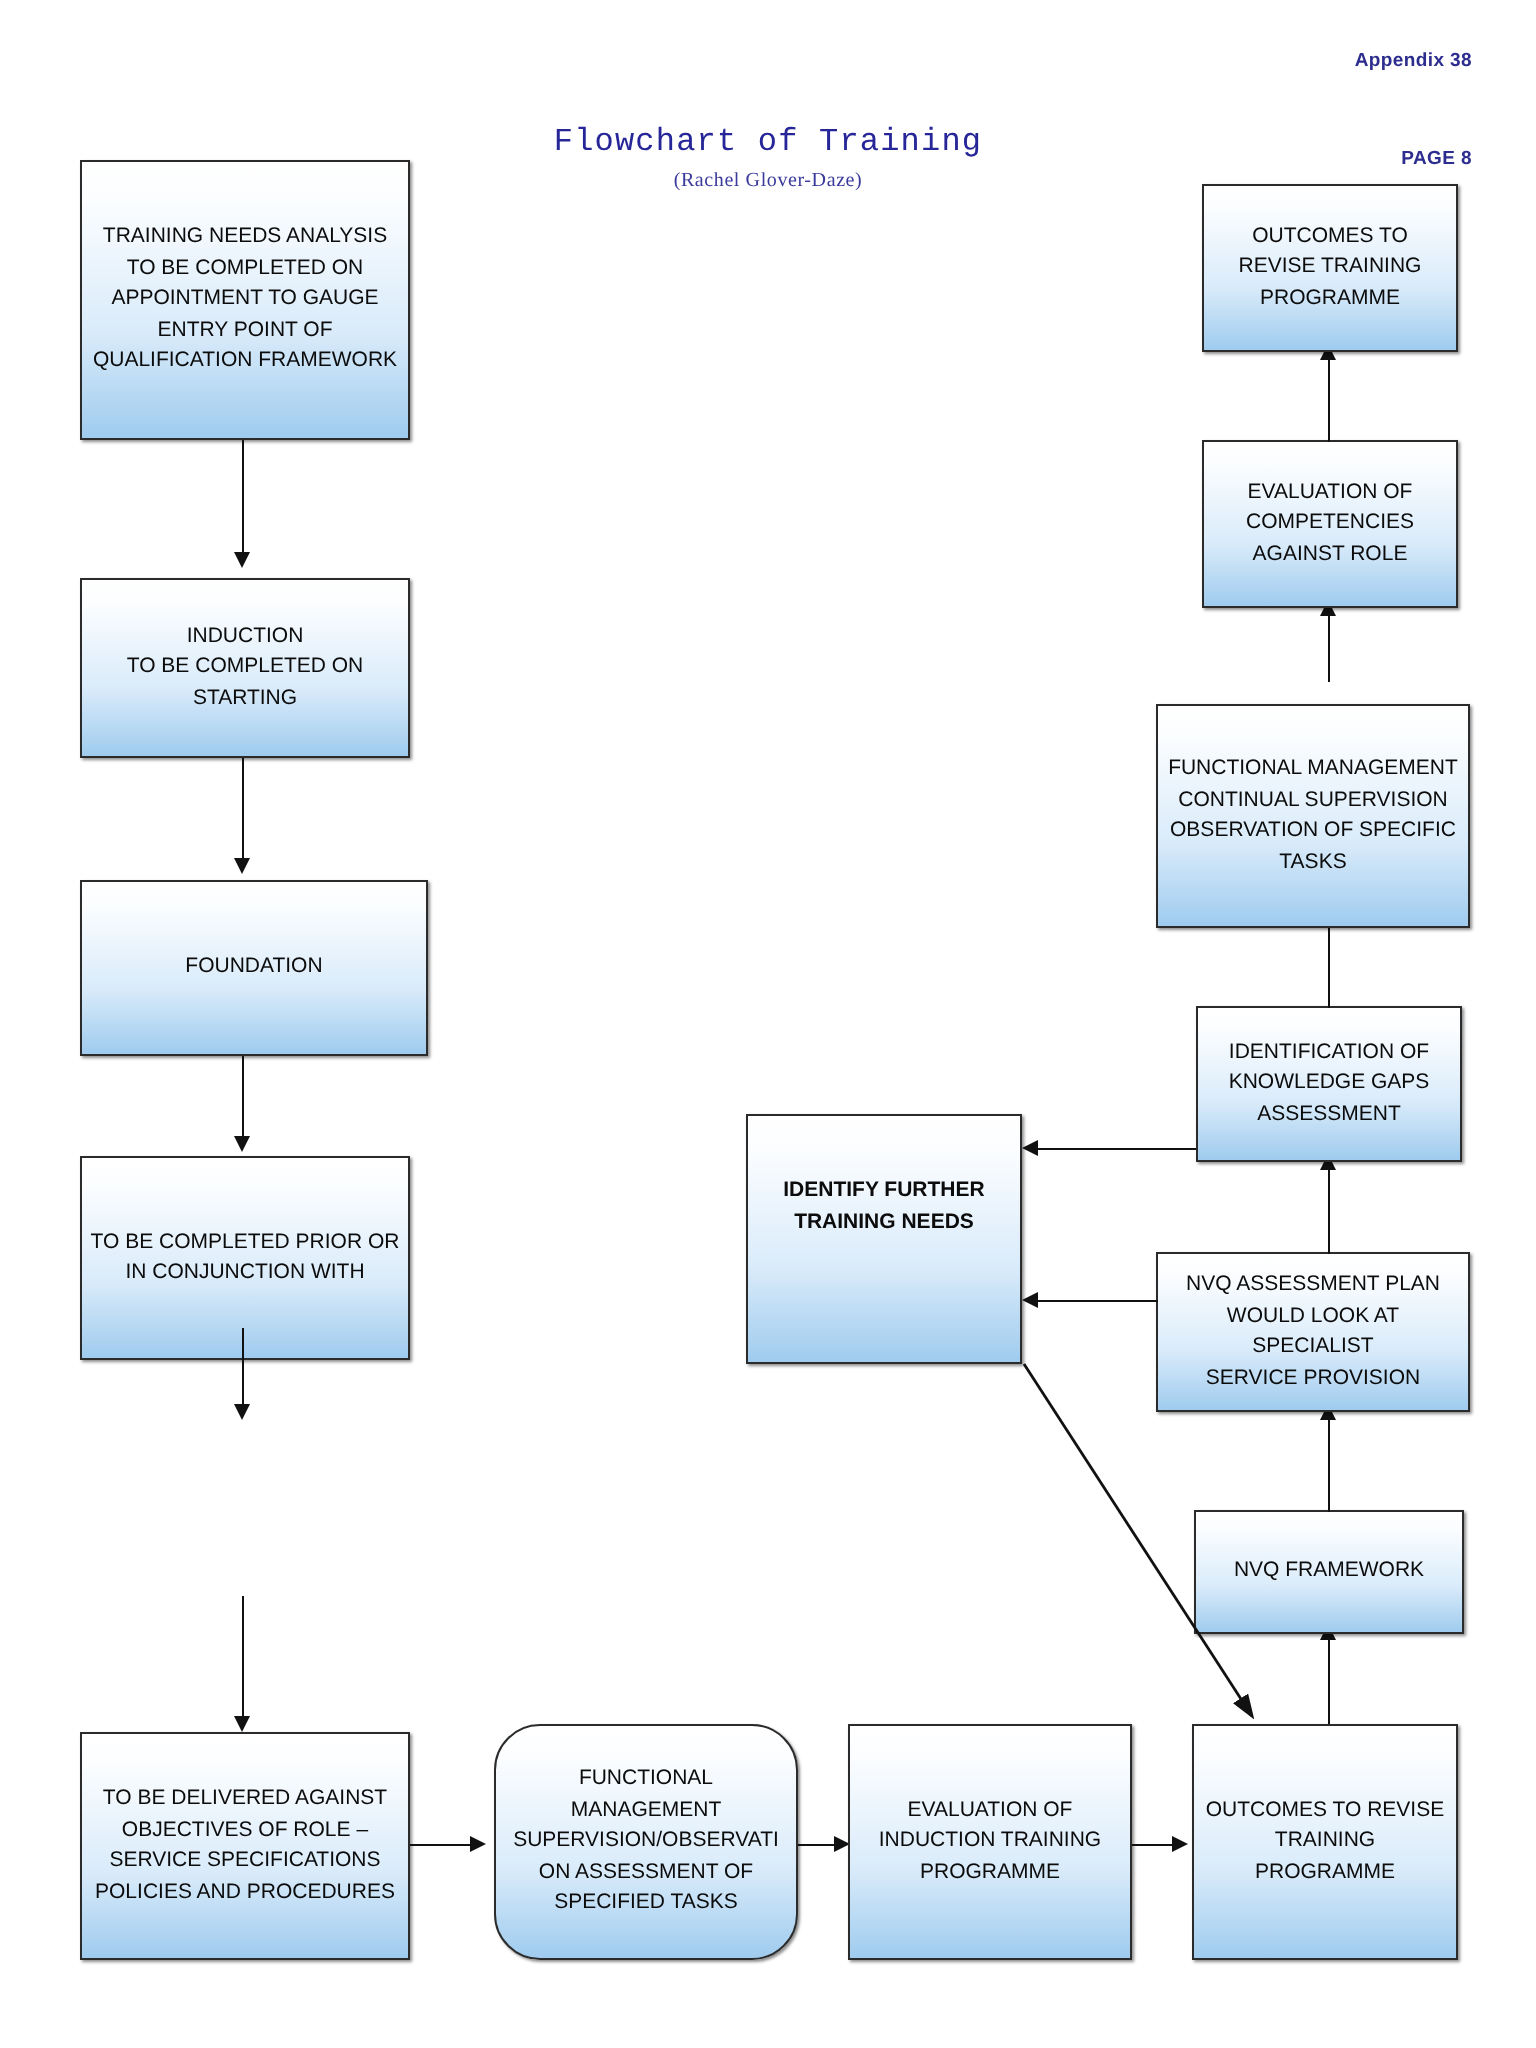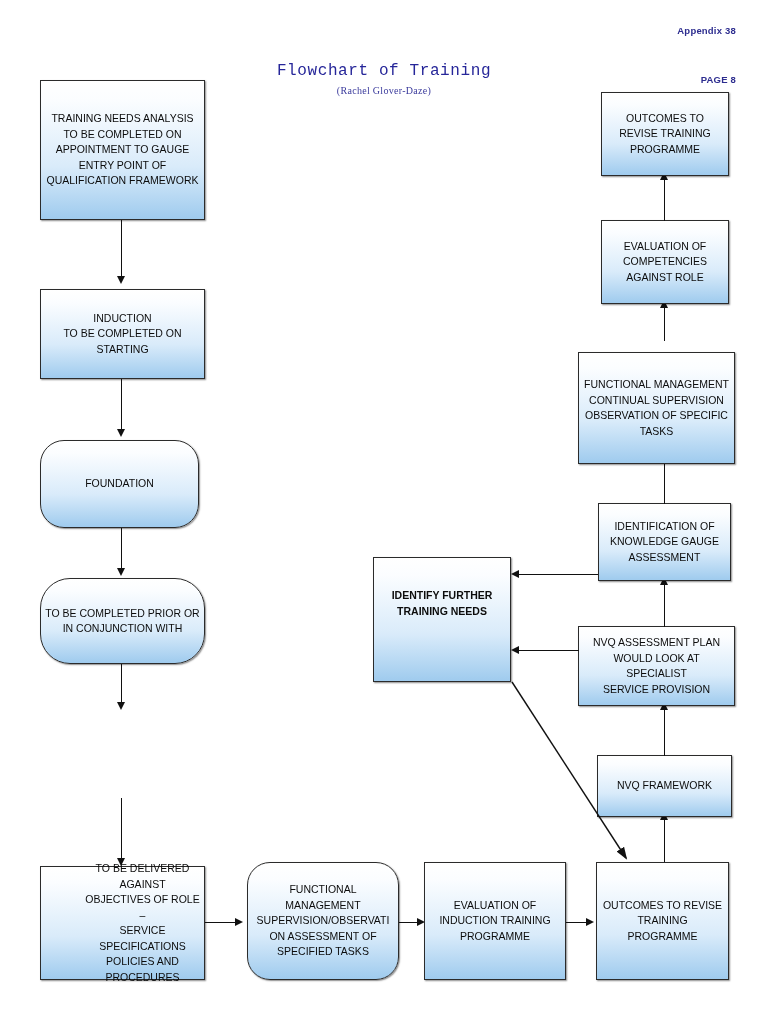--- a/index.html
+++ b/index.html
@@ -149,36 +149,36 @@
   <div class="conn vline" style="left:121px; top:220px; height:60px;"></div>
   <div class="arrow arrow-down" style="left:117px; top:276px;"></div>
 
   <div class="node" style="left:40px; top:289px; width:165px; height:90px;">INDUCTION
 TO BE COMPLETED ON
 STARTING</div>
 
   <div class="conn vline" style="left:121px; top:379px; height:56px;"></div>
   <div class="arrow arrow-down" style="left:117px; top:429px;"></div>
 
-  <div class="node" style="left:40px; top:440px; width:159px; height:88px;border-radius:24px;">FOUNDATION</div>
+  <div class="node" style="left:40px; top:440px; width:174px; height:88px;">FOUNDATION</div>
 
   <div class="conn vline" style="left:121px; top:528px; height:46px;"></div>
   <div class="arrow arrow-down" style="left:117px; top:568px;"></div>
 
-  <div class="node" style="left:40px; top:578px; width:165px; height:86px;border-radius:30px;">TO BE COMPLETED PRIOR OR
+  <div class="node" style="left:40px; top:578px; width:165px; height:102px;">TO BE COMPLETED PRIOR OR
 IN CONJUNCTION WITH</div>
 
   <div class="conn vline" style="left:121px; top:664px; height:44px;"></div>
   <div class="arrow arrow-down" style="left:117px; top:702px;"></div>
 
 
   <div class="conn vline" style="left:121px; top:798px; height:66px;"></div>
   <div class="arrow arrow-down" style="left:117px; top:858px;"></div>
 
-  <div class="node" style="left:40px; top:866px; width:165px; height:114px;padding-left:44px;">TO BE DELIVERED AGAINST
+  <div class="node" style="left:40px; top:866px; width:165px; height:114px;">TO BE DELIVERED AGAINST
 OBJECTIVES OF ROLE –
 SERVICE SPECIFICATIONS
 POLICIES AND PROCEDURES</div>
 
   <div class="conn hline" style="left:205px; top:922px; width:34px;"></div>
   <div class="arrow arrow-right" style="left:235px; top:918px;"></div>
 
   <div class="node" style="left:247px; top:862px; width:152px; height:118px;border-radius:23px;">FUNCTIONAL
 MANAGEMENT
 SUPERVISION/OBSERVATI
@@ -208,21 +208,21 @@
   <div class="arrow arrow-up" style="left:660px; top:702px;"></div>
 
   <div class="node" style="left:578px; top:626px; width:157px; height:80px;">NVQ ASSESSMENT PLAN
 WOULD LOOK AT SPECIALIST
 SERVICE PROVISION</div>
 
   <div class="conn vline" style="left:664px; top:581px; height:46px;"></div>
   <div class="arrow arrow-up" style="left:660px; top:577px;"></div>
 
   <div class="node" style="left:598px; top:503px; width:133px; height:78px;">IDENTIFICATION OF
-KNOWLEDGE GAUGE
+KNOWLEDGE GAPS
 ASSESSMENT</div>
 
   <div class="conn vline" style="left:664px; top:452px; height:52px;"></div>
   <div class="arrow arrow-up" style="left:660px; top:448px;"></div>
 
   <div class="node" style="left:578px; top:340px; width:157px; height:112px;margin-top:12px;">FUNCTIONAL MANAGEMENT
 CONTINUAL SUPERVISION
 OBSERVATION OF SPECIFIC
 TASKS</div>
 

